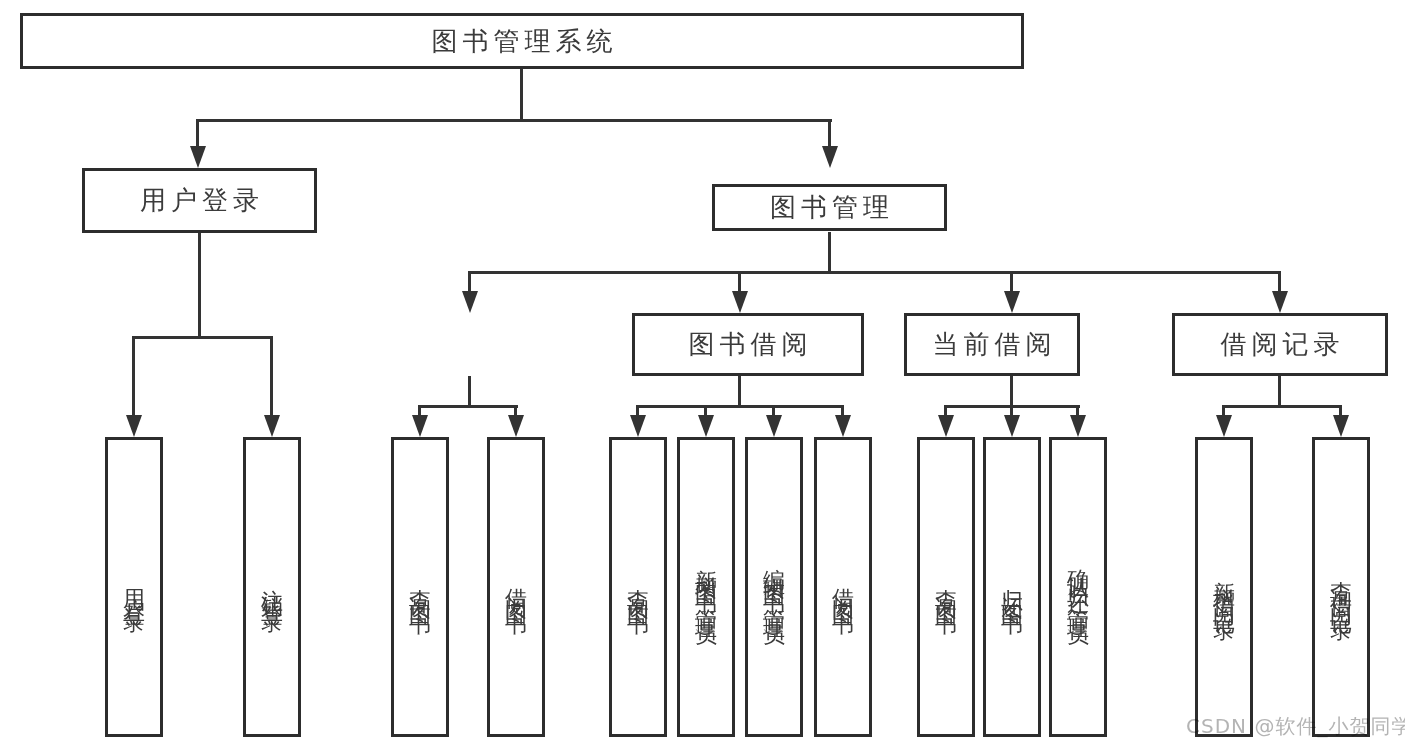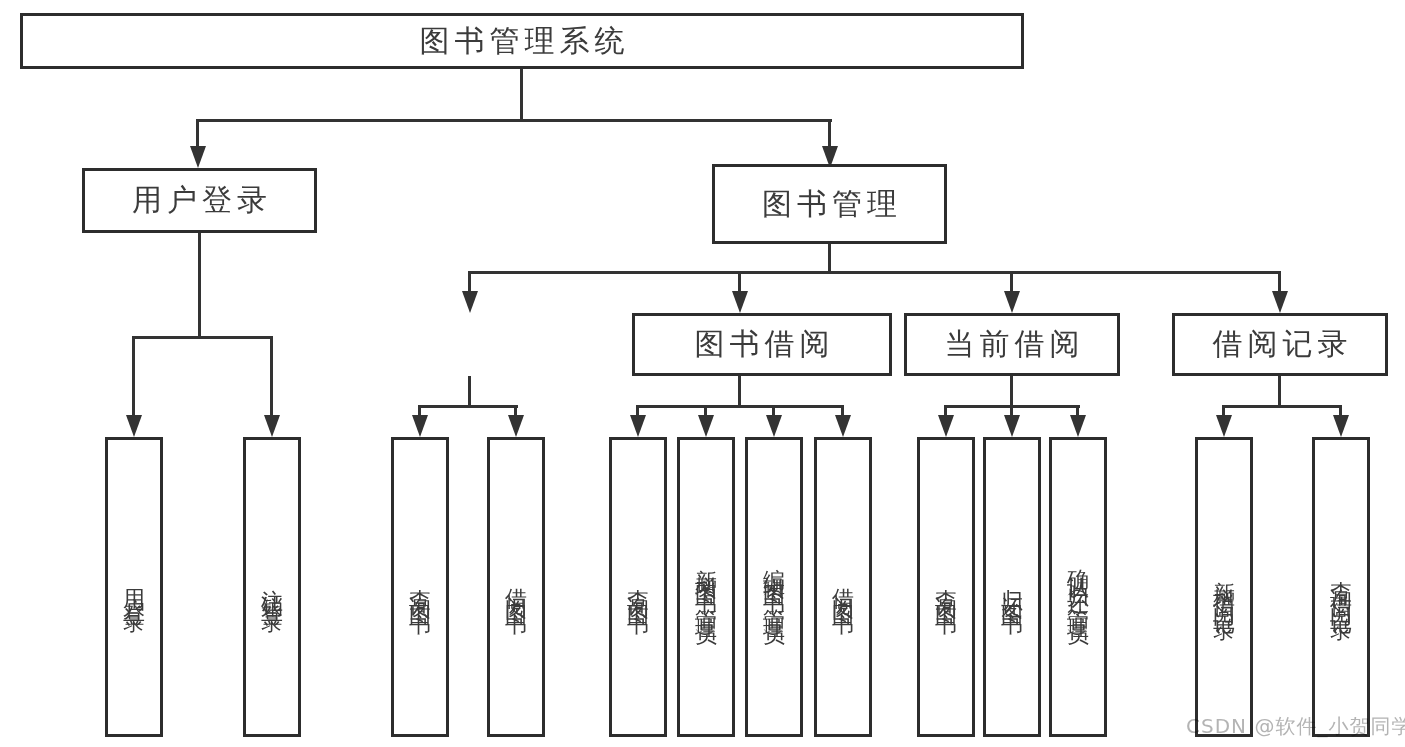--- a/index.html
+++ b/index.html
@@ -15,21 +15,21 @@
   .box {
     position: absolute;
     background: var(--boxbg, #ffffff);
     border: 3px solid var(--border, #2d2d2d);
     display: flex;
     align-items: center;
     justify-content: center;
     color: var(--text, #3b3b3b);
   }
   .box .t {
-    font-size: 30px;
+    font-size: 26px;
     letter-spacing: 5px;
     text-indent: 5px;
     white-space: nowrap;
   }
   .vbox .t {
     writing-mode: vertical-rl;
     text-orientation: mixed;
     text-indent: 0;
     letter-spacing: 8px;
     font-size: 22px;
@@ -118,28 +118,28 @@
   <div class="ah" style="left:1216px;top:415px"></div>
   <div class="ah" style="left:1333px;top:415px"></div>
 
   <div class="box" style="left:20px;top:13px;width:1004px;height:56px">
     <span class="t">图书管理系统</span>
   </div>
 
   <div class="box" style="left:82px;top:168px;width:235px;height:65px">
     <span class="t">用户登录</span>
   </div>
-  <div class="box" style="left:712px;top:164px;width:235px;height:80px">
+  <div class="box" style="left:712px;top:184px;width:235px;height:47px">
     <span class="t">图书管理</span>
   </div>
 
-  <div class="box" style="left:632px;top:313px;width:260px;height:63px">
+  <div class="box" style="left:632px;top:313px;width:232px;height:63px">
     <span class="t">图书借阅</span>
   </div>
-  <div class="box" style="left:904px;top:313px;width:216px;height:63px">
+  <div class="box" style="left:904px;top:313px;width:176px;height:63px">
     <span class="t">当前借阅</span>
   </div>
   <div class="box" style="left:1172px;top:313px;width:216px;height:63px">
     <span class="t">借阅记录</span>
   </div>
 
   <div class="box vbox" style="left:105px;top:437px;width:58px;height:300px">
     <span class="t">用户登录</span>
   </div>
   <div class="box vbox" style="left:243px;top:437px;width:58px;height:300px">

